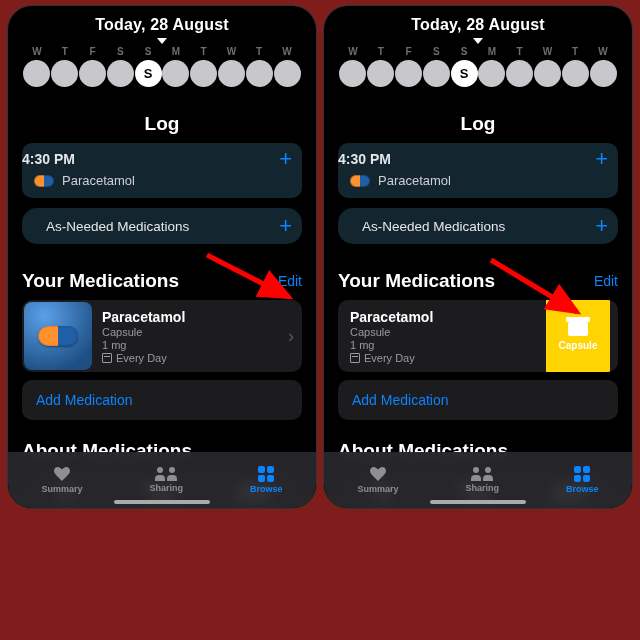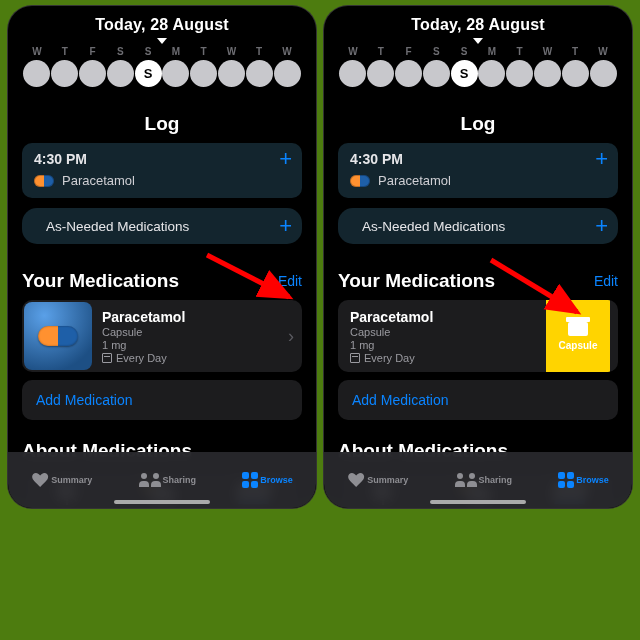--- a/index.html
+++ b/index.html
@@ -1,35 +1,35 @@
 <!DOCTYPE html>
 <html><head>
 <meta charset="utf-8">
 <style>
   * { box-sizing: border-box; margin: 0; padding: 0; }
   html, body { width: 640px; height: 640px; background: #fff; font-family: -apple-system, "SF Pro Text", "Helvetica Neue", Arial, sans-serif; }
-  .canvas { width: 640px; height: 640px; position: relative; background: #4d7c0f; }
+  .canvas { width: 640px; height: 640px; position: relative; background: #7f1d1d; }
   .phone {
     position: absolute; top: 6px; width: 308px; height: 502px;
     background: #000; border-radius: 24px; overflow: hidden;
     box-shadow: 0 0 0 1px #333;
   }
   .phone.left  { left: 8px; }
   .phone.right { left: 324px; }
   .phone .inner { position: absolute; inset: 0; padding: 0 14px 0 14px; overflow: hidden; }
   .date-title { color: #fff; font-size: 16px; font-weight: 600; text-align: center; margin-top: 10px; letter-spacing: .2px; }
   .caret { width: 0; height: 0; margin: 4px auto 2px auto; border-left: 5px solid transparent; border-right: 5px solid transparent; border-top: 6px solid #fff; }
   .week-letters { display: flex; justify-content: space-between; margin-top: 0; padding: 0 2px; }
   .wl { width: 26px; text-align: center; font-size: 10px; font-weight: 600; color: #6d6d72; }
   .week { display: flex; justify-content: space-between; align-items: center; margin-top: 3px; padding: 0 1px; }
   .day { width: 27px; height: 27px; border-radius: 50%; background: #c8c8cc; display: flex; align-items: center; justify-content: center; font-size: 13px; color: #6d6d72; font-weight: 700; }
   .day.sel { background: #fff; color: #000; }
   .log-h { color: #fff; font-size: 19px; font-weight: 700; margin-top: 26px; text-align: center; }
   .card { background: #13252e; border-radius: 10px; margin-top: 8px; position: relative; }
-  .card-row1 { display: flex; align-items: center; justify-content: space-between; padding: 8px 10px 0 12px; }
+  .card-row1 { display: flex; align-items: center; justify-content: space-between; padding: 8px 10px 0 0; }
   .time { color: #e6e6e9; font-size: 14px; font-weight: 600; }
   .plus { color: #0a84ff; font-size: 22px; font-weight: 300; line-height: 16px; }
   .card-row2 { display: flex; align-items: center; gap: 8px; padding: 6px 12px 10px 12px; }
   .pill { width: 20px; height: 12px; border-radius: 6px; background: linear-gradient(90deg, #ff9130 0 50%, #1e5fa8 50% 100%); box-shadow: inset 0 0 0 1px rgba(0,0,0,.25); }
   .med { color: #cfcfd4; font-size: 13px; }
   .card-asneeded { display: flex; justify-content: space-between; align-items: center; background: #13252e; border-radius: 15px; margin-top: 10px; padding: 10px 10px 10px 24px; }
   .asneeded { color: #e6e6e9; font-size: 13.5px; }
   .section-head { display: flex; justify-content: space-between; align-items: center; margin-top: 26px; }
   .sec-title { color: #fff; font-size: 19px; font-weight: 700; }
   .edit { color: #0a84ff; font-size: 14px; }
@@ -54,21 +54,21 @@
   .sun .disc{ position:absolute; inset:4px; border-radius:50%; background:#fff; }
   .sun .ray{ position:absolute; left:50%; top:-1px; width:2px; height:6px; background:#fff; transform-origin: 1px 14px; }
   .cloudsun{ width:36px; height:22px; position:relative; }
   .cloudsun .s{ position:absolute; left:2px; top:0; width:14px; height:14px; border-radius:50%; background:#ffd060; }
   .cloudsun .c{ position:absolute; right:0; bottom:0; width:26px; height:14px; background:#fff; border-radius:10px; }
   .cloudsun .c::before{ content:""; position:absolute; left:6px; top:-6px; width:12px; height:12px; background:#fff; border-radius:50%; }
   .bed{ width:34px; height:18px; position:relative; }
   .bed .m{ position:absolute; inset:0; background:#fff; transform: skewX(-12deg); }
   .bed .b{ position:absolute; left:2px; right:2px; bottom:-4px; height:5px; background:#3ea0ff; transform: skewX(-12deg); }
   .tabbar { position:absolute; left:0; right:0; bottom:0; height:56px; background: rgba(40,40,44,.96); display:flex; justify-content:space-around; align-items:center; backdrop-filter: blur(6px); }
-  .tab { display:flex; flex-direction:row; align-items:center; gap:2px; color:#8e8e93; }
+  .tab { display:flex; flex-direction:column; align-items:center; gap:2px; color:#8e8e93; }
   .tab.active { color:#0a84ff; }
   .tab .lbl { font-size:9px; font-weight:600; }
   .heart { width:18px; height:16px; background: currentColor;
     clip-path: path("M9 15 C5 11 1 8 1 4.8 C1 2.6 2.8 1 4.8 1 C6.3 1 7.7 1.9 9 3.5 C10.3 1.9 11.7 1 13.2 1 C15.2 1 17 2.6 17 4.8 C17 8 13 11 9 15 Z"); }
   .people { width:22px; height:14px; position:relative; }
   .people .p{ position:absolute; bottom:0; width:10px; height:6px; background:currentColor; border-radius:4px 4px 0 0; }
   .people .p1{ left:0;} .people .p2{ right:0;}
   .people .h{ position:absolute; top:0; width:6px; height:6px; background:currentColor; border-radius:50%; }
   .people .h1{ left:2px;} .people .h2{ right:2px;}
   .grid4 { width:16px; height:16px; display:grid; grid-template-columns:1fr 1fr; grid-template-rows:1fr 1fr; gap:2px; }

